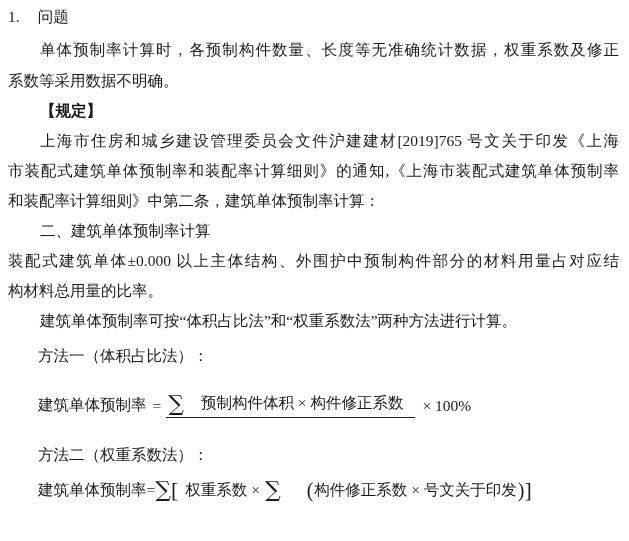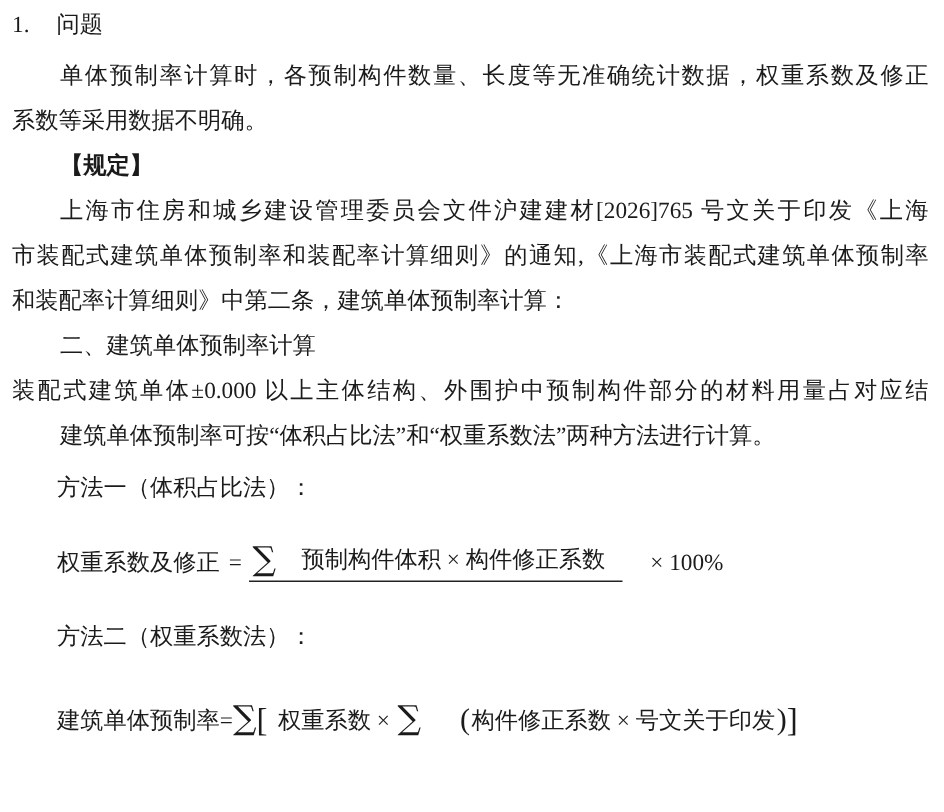--- a/index.html
+++ b/index.html
@@ -18,27 +18,27 @@
   .jl{white-space:normal;text-align:justify;text-align-last:justify;height:30px;line-height:30px;overflow:hidden;}
   .ind2{padding-left:32px;}
   .ind25{padding-left:40px;}
   .ind-m{padding-left:30px;font-family:Liberation Serif, serif;}
   .bold{font-weight:bold;}
   .heading{display:flex;gap:18px;height:30px;line-height:30px;}
   .gap-top{margin-top:4px;font-family:Liberation Mono, monospace;}
   .gap-top5{margin-top:5px;}
   .formula{display:flex;align-items:center;padding-left:30px;white-space:nowrap;}
   .f1{height:69px;}
-  .f2{height:40px;margin-top:20px;}
+  .f2{height:40px;}
   .f-eq{margin:0 3px 0 6px;}
   .frac{display:inline-flex;flex-direction:column;align-items:center;margin:0 2px;}
   .num{display:inline-flex;align-items:flex-end;gap:17px;border-bottom:1.4px solid #222;padding:0 12px 3px 2px;}
   .den{padding-top:3px;}
   .sigma{font-size:22px;line-height:20px;font-family:"DejaVu Serif",serif;}
-  .f-suffix{margin-left:16px;}
+  .f-suffix{margin-left:5px;}
   .bigb{font-size:22px;line-height:22px;}
   .bigp{font-size:20px;line-height:20px;}
   .t1{margin:0 5px 0 7px;}
   .s2{margin-right:26px;}
   .tp{margin:0 1px;}
 </style>
 </head>
 <body>
 
 <div class="page">
@@ -46,34 +46,35 @@
   <div class="heading">
     <span>1.</span>
     <span>问题</span>
   </div>
 
   <div class="jl ind2 gap-top">单体预制率计算时，各预制构件数量、长度等无准确统计数据，权重系数及修正</div>
   <div class="line">系数等采用数据不明确。</div>
 
   <div class="line ind2 bold">【规定】</div>
 
-  <div class="jl ind2">上海市住房和城乡建设管理委员会文件沪建建材[2026]765 号文关于印发《上海</div>
+  <div class="jl ind2">上海市住房和城乡建设管理委员会文件沪建建材[2019]765 号文关于印发《上海</div>
   <div class="jl">市装配式建筑单体预制率和装配率计算细则》的通知,《上海市装配式建筑单体预制率</div>
   <div class="line">和装配率计算细则》中第二条，建筑单体预制率计算：</div>
 
   <div class="line ind2">二、建筑单体预制率计算</div>
 
   <div class="jl">装配式建筑单体±0.000 以上主体结构、外围护中预制构件部分的材料用量占对应结</div>
+  <div class="line">构材料总用量的比率。</div>
 
   <div class="line ind2">建筑单体预制率可按“体积占比法”和“权重系数法”两种方法进行计算。</div>
 
   <div class="line ind-m gap-top5">方法一（体积占比法）：</div>
 
   <div class="formula f1">
-    <span>权重系数及修正</span>
+    <span>建筑单体预制率</span>
     <span class="f-eq">=</span>
     <span class="frac">
       <span class="num">
         <span class="sigma">∑</span>
         <span>预制构件体积 × 构件修正系数</span>
       </span>
     </span>
     <span class="f-suffix">× 100%</span>
   </div>
 

